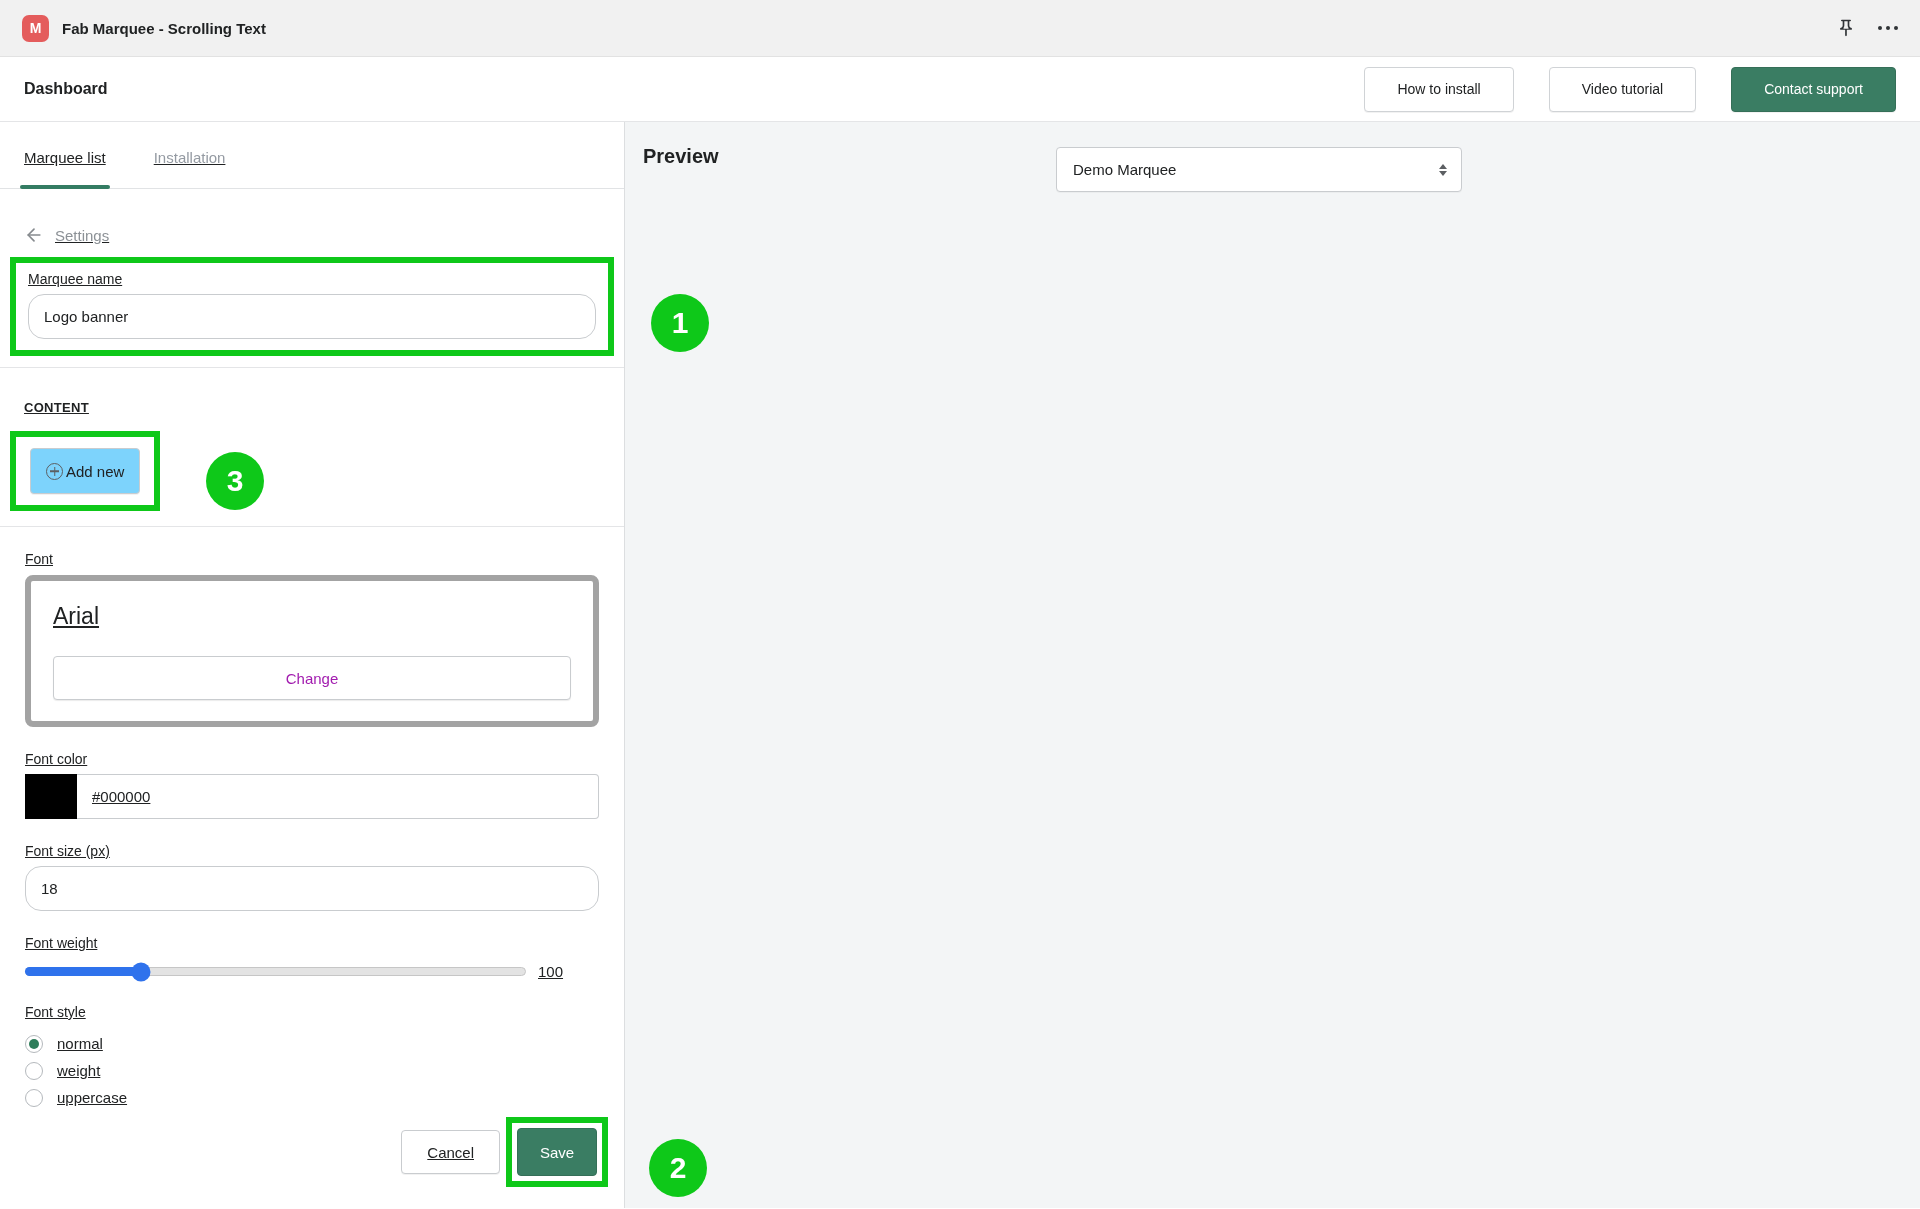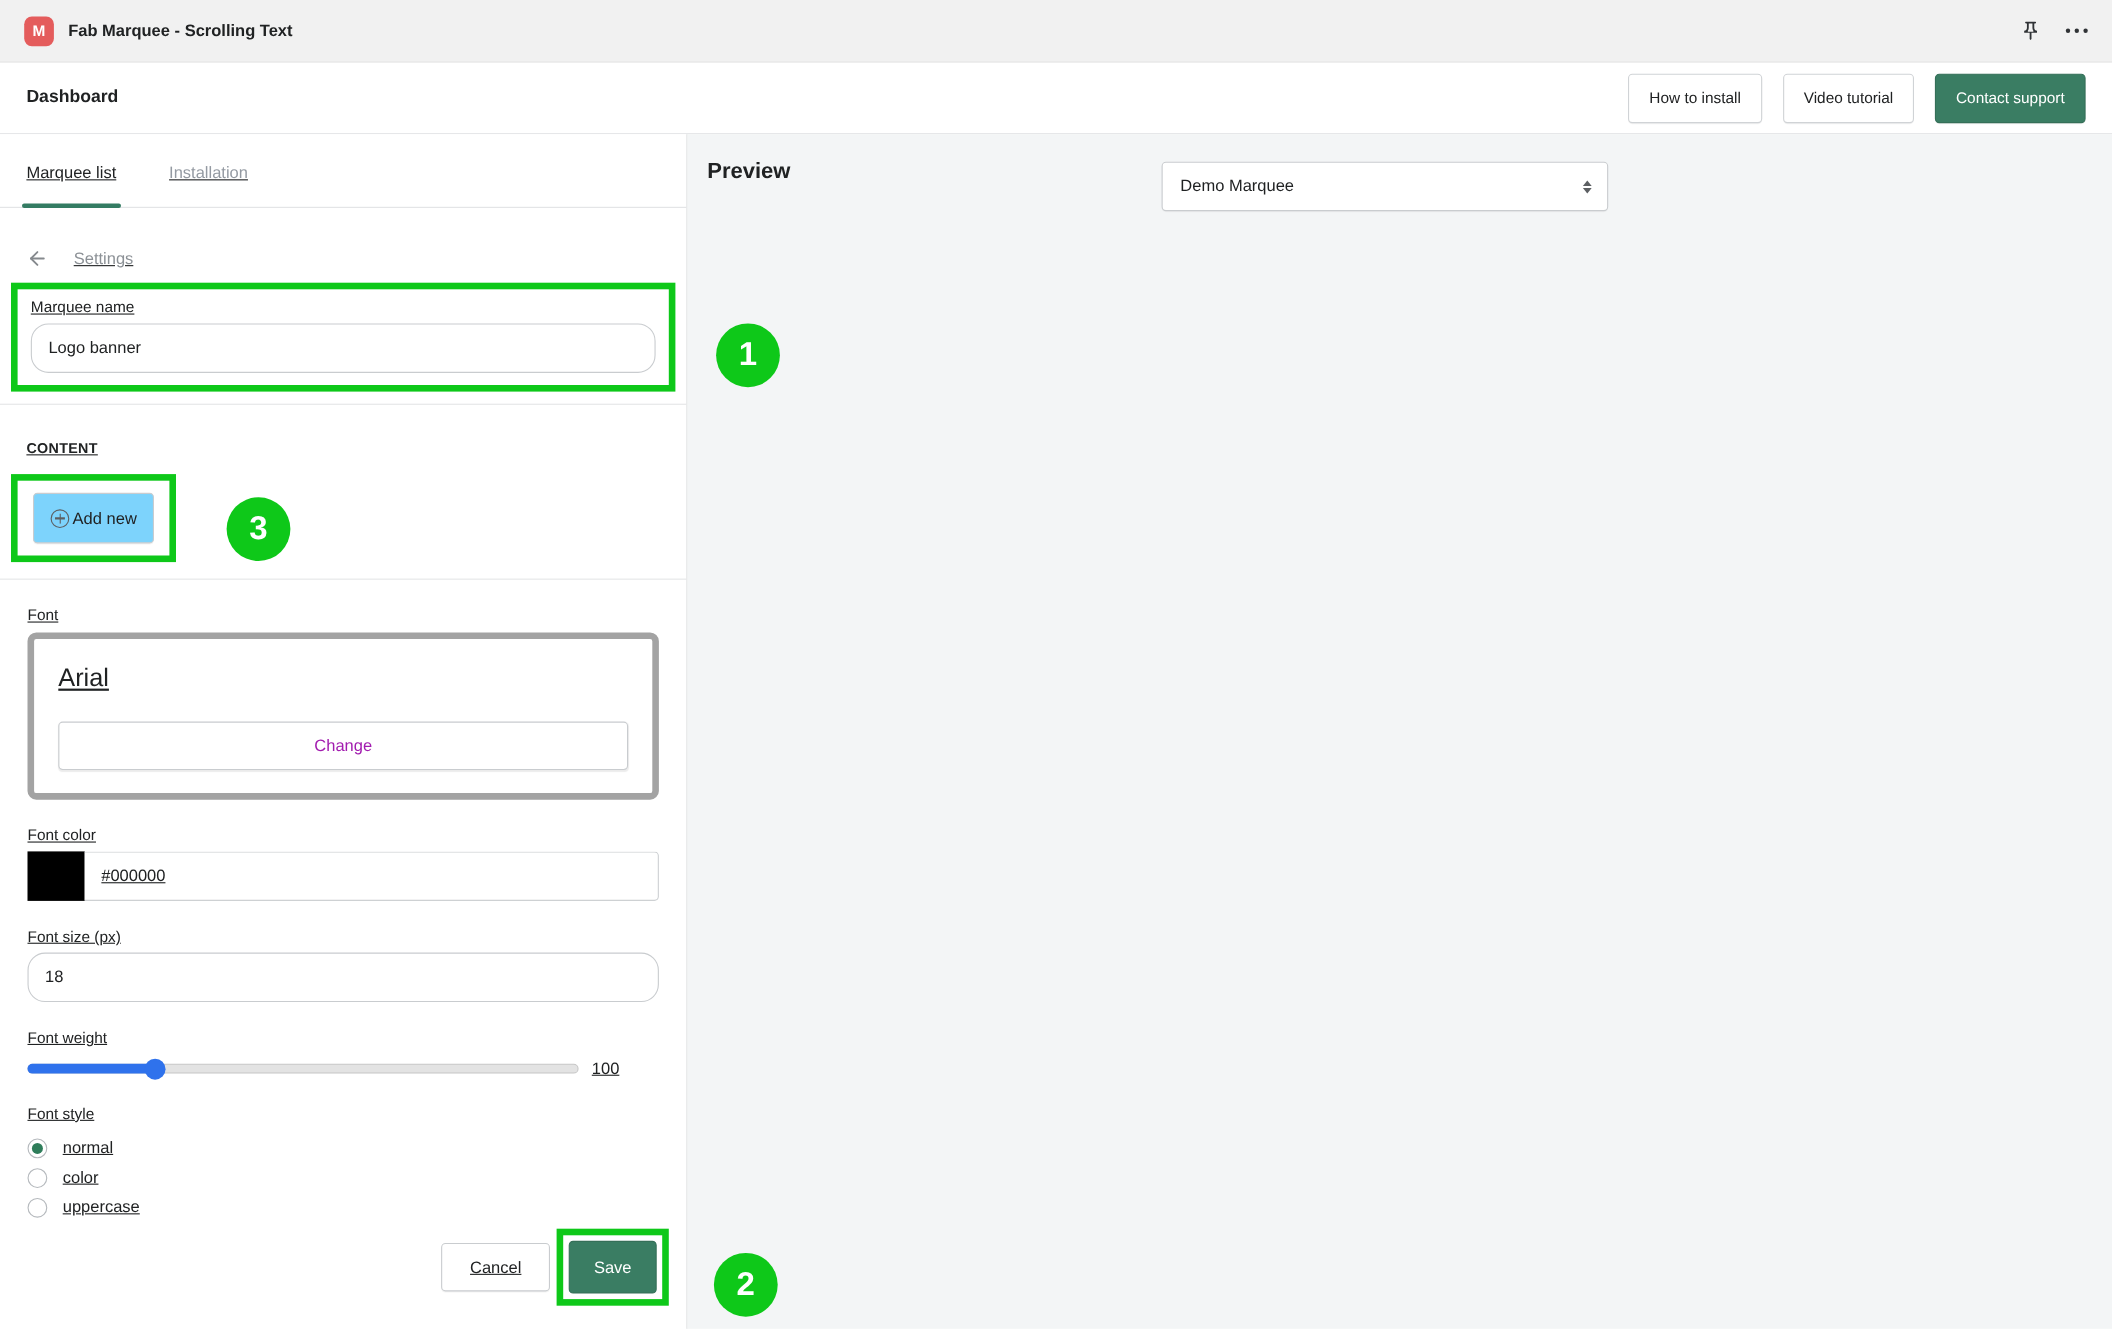--- a/index.html
+++ b/index.html
@@ -17,38 +17,38 @@
   .pin-icon svg { width: 20px; height: 20px; fill: #303336; display:block; }
   .dots { display:flex; gap:4px; align-items:center; cursor:pointer; }
   .dots i { width:4px; height:4px; border-radius:50%; background:#303336; display:block; }
 
   
   .header { height: 65px; background:#fff; border-bottom: 1px solid #e4e5e7;
             display:flex; align-items:center; padding: 0 24px; }
   .page-title { font-size: 16px; font-weight: 700; }
   .header-actions { margin-left:auto; display:flex; gap: 19px; }
   .btn { font-family: inherit; font-size: 14px; color:#202223; background:#fff;
-         border: 1px solid #d0d3d6; border-radius: 4px; height: 45px; padding: 0 18px;
-         box-shadow: 0 1px 0 rgba(0,0,0,0.05); cursor:pointer; }
+         border: 1px solid #d0d3d6; border-radius: 4px; height: 45px; padding: 0 32px;
+         box-shadow: 0 1px 0 rgba(0,0,0,0.05); cursor:pointer;margin-left:16px; }
   .btn-primary { background:#3a7d63; border-color:#356f58; color:#fff; }
 
   
   .main { display:flex; height: 1086px; }
   .panel { width: 625px; background:#fff; border-right: 1px solid #dcdee0; position:relative;text-decoration:underline; }
   .preview { flex:1; background:#f3f5f6; position:relative; }
 
   
   .tabs { display:flex; gap: 40px; padding: 0 20px; border-bottom: 1px solid #e1e3e5; height: 67px; align-items:flex-end; }
   .tab { font-size: 15px; color:#949aa2; padding: 0 4px 22px; position:relative; cursor:pointer; }
   .tab.active { color:#202223; }
   .tab.active::after { content:""; position:absolute; left:0; right:0; bottom:-1px; height:4px;
                        background:#347c63; border-radius:2px; }
 
   
-  .settings-link { display:flex; align-items:center; gap: 23px; margin: 36px 24px 12px; color:#8c9196;
+  .settings-link { display:flex; align-items:center; gap: 11px; margin: 36px 24px 12px; color:#8c9196;
                    font-size: 15px; cursor:pointer; width:max-content; }
   .settings-link svg { width: 20px; height: 20px; stroke:#868a8e; display:block; }
 
   
   .hl-box { border: 6px solid #0ec819; }
   .badge { position:absolute; width:58px; height:58px; border-radius:50%; background:#0ec819;
            color:#fff; font-size: 30px; font-weight: 700; display:flex; align-items:center;
            justify-content:center; z-index: 5; }
   .badge-1 { left: 651px; top: 294px; }
   .badge-2 { left: 649px; top: 1139px; }
@@ -224,21 +224,21 @@
       
       <div class="group">
         <label class="field-label">Font style</label>
         <div class="radio-group">
           <div class="radio-row">
             <span class="radio selected"></span>
             <span class="radio-label">normal</span>
           </div>
           <div class="radio-row">
             <span class="radio"></span>
-            <span class="radio-label">color</span>
+            <span class="radio-label">weight</span>
           </div>
           <div class="radio-row">
             <span class="radio"></span>
             <span class="radio-label">uppercase</span>
           </div>
         </div>
       </div>
 
       
       <div class="actions">

